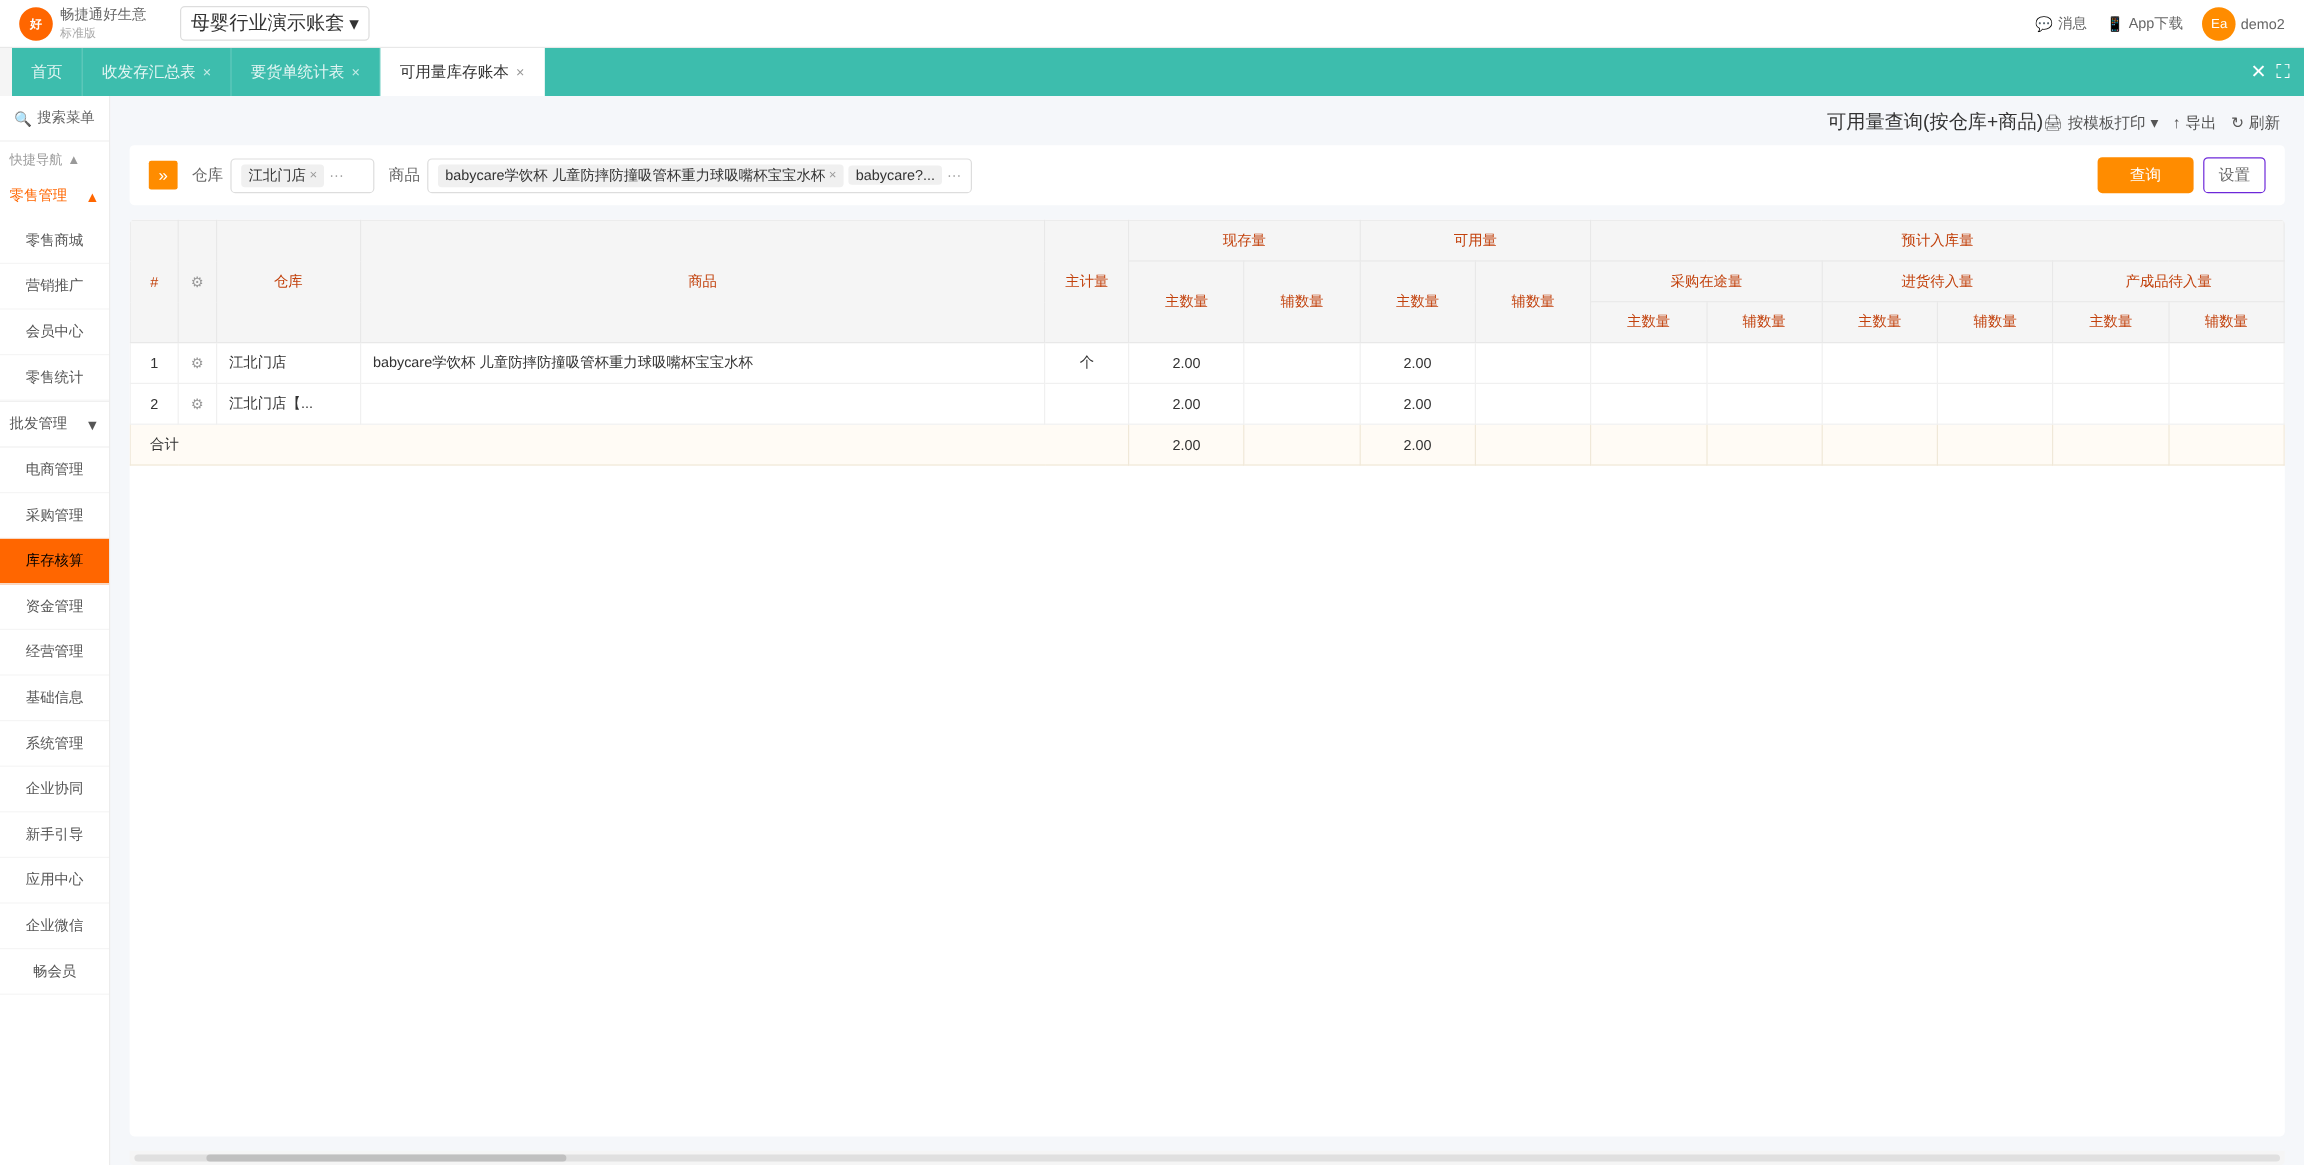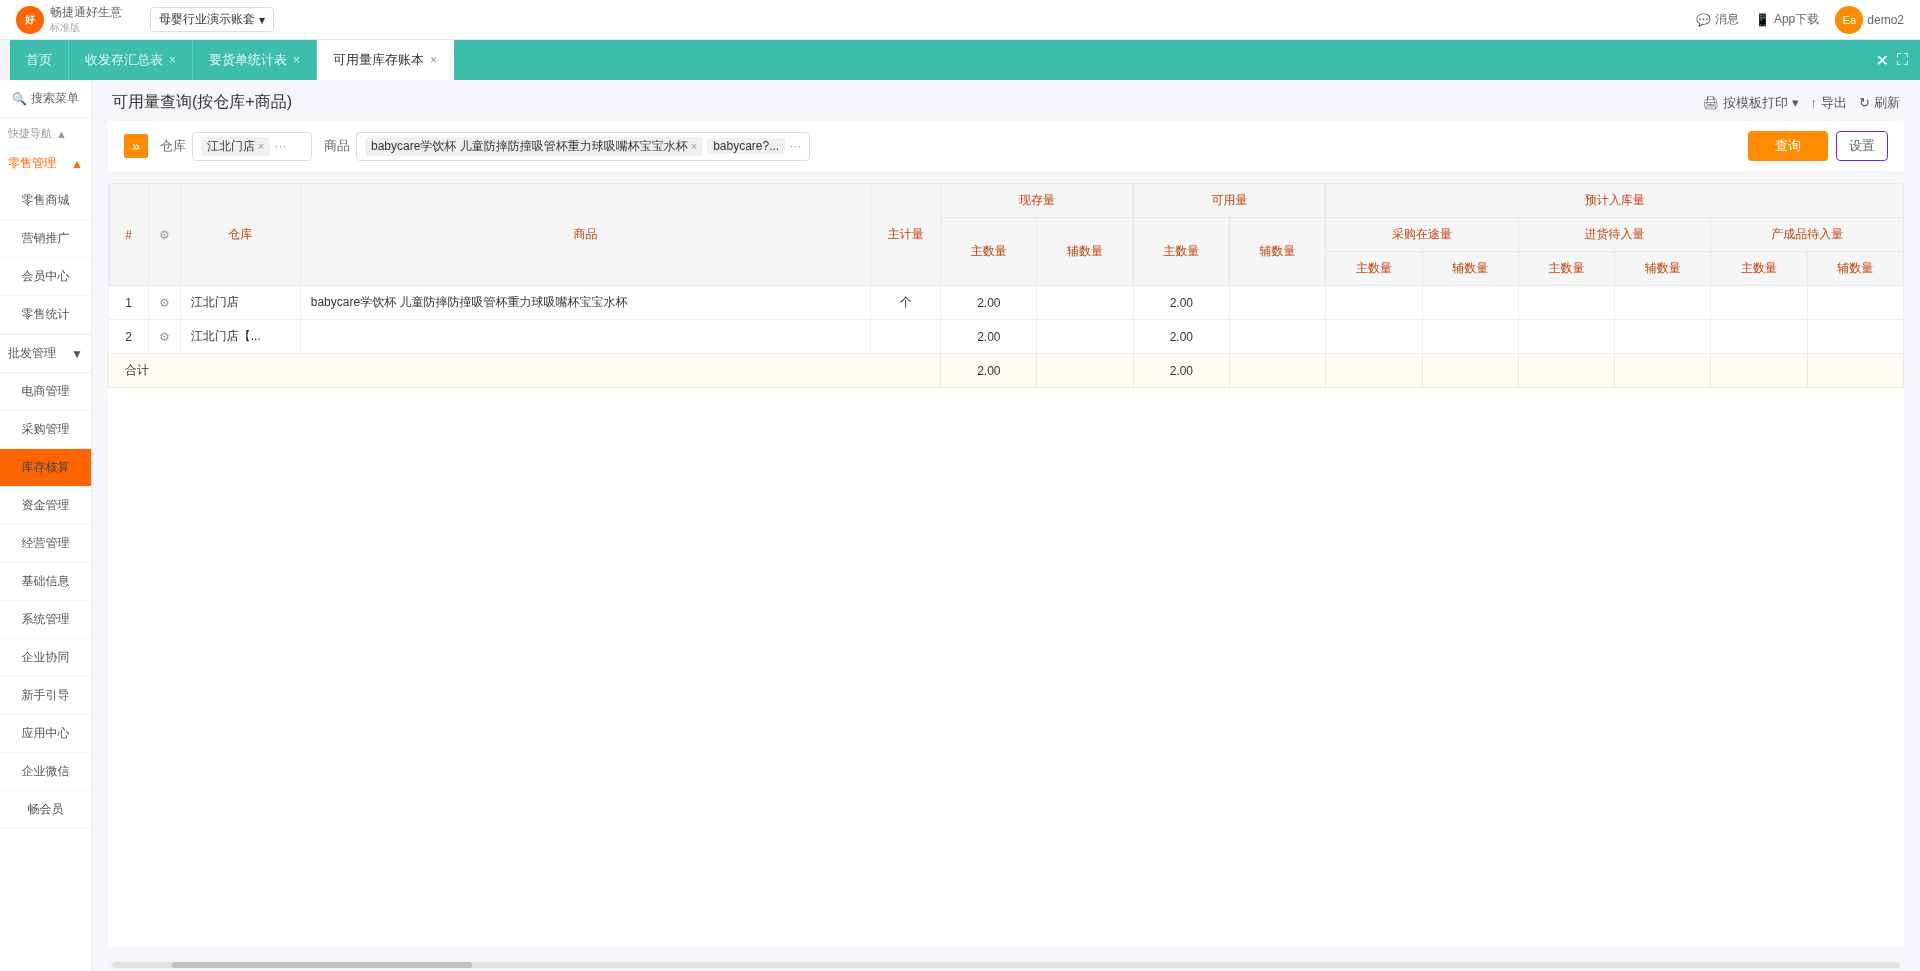--- a/index.html
+++ b/index.html
@@ -4,21 +4,21 @@
   <style>
     * { box-sizing: border-box; margin: 0; padding: 0; }
     body { font-family: "Microsoft YaHei", "PingFang SC", sans-serif; font-size: 13px; color: #333; background: #f5f5f5; display: flex; flex-direction: column; height: 971px; overflow: hidden; }
 
     
     .top-bar { background: #fff; height: 40px; display: flex; align-items: center; justify-content: space-between; padding: 0 16px; border-bottom: 1px solid #e8e8e8; flex-shrink: 0; }
     .top-bar-left { display: flex; align-items: center; gap: 8px; }
     .logo { display: flex; align-items: center; gap: 6px; }
     .logo-icon { width: 28px; height: 28px; background: #ff6600; border-radius: 50%; display: flex; align-items: center; justify-content: center; color: white; font-size: 10px; font-weight: bold; }
     .logo-text { font-size: 12px; color: #666; }
-    .enterprise-selector { display: flex; align-items: center; gap: 4px; border: 1px solid #ddd; border-radius: 4px; padding: 3px 8px; cursor: pointer; font-size: 12px; color: #333; margin-left: 20px; }
+    .enterprise-selector { display: flex; align-items: center; gap: 4px; border: 1px solid #ddd; border-radius: 4px; padding: 3px 8px; cursor: pointer; font-size: 16px; color: #333; margin-left: 20px; }
     .top-bar-right { display: flex; align-items: center; gap: 16px; }
     .top-bar-right-item { display: flex; align-items: center; gap: 4px; font-size: 12px; color: #666; cursor: pointer; }
     .avatar { width: 28px; height: 28px; border-radius: 50%; background: #ff8c00; display: flex; align-items: center; justify-content: center; color: white; font-size: 11px; }
 
     
     .tab-nav { background: #3dbdad; height: 40px; display: flex; align-items: stretch; flex-shrink: 0; position: relative; margin-left: 10px; }
     .tab-item { display: flex; align-items: center; padding: 0 16px; gap: 6px; font-size: 13px; color: rgba(255,255,255,0.85); cursor: pointer; border-right: 1px solid rgba(255,255,255,0.2); white-space: nowrap; }
     .tab-item.active { background: #fff; color: #333; }
     .tab-item .close-icon { color: rgba(255,255,255,0.7); font-size: 12px; }
     .tab-item.active .close-icon { color: #999; }
@@ -27,28 +27,28 @@
 
     
     .main-layout { display: flex; flex: 1; overflow: hidden; }
 
     
     .sidebar { width: 92px; background: #fff; border-right: 1px solid #e8e8e8; display: flex; flex-direction: column; flex-shrink: 0; overflow-y: auto; }
     .sidebar-search { padding: 10px 8px; border-bottom: 1px solid #f0f0f0; }
     .sidebar-search-btn { width: 100%; background: none; border: none; color: #666; font-size: 12px; cursor: pointer; display: flex; align-items: center; gap: 4px; justify-content: center; }
     .sidebar-nav-label { padding: 8px 8px 4px; font-size: 11px; color: #999; display: flex; align-items: center; gap: 4px; cursor: pointer; }
     .sidebar-item { padding: 10px 8px; text-align: center; font-size: 12px; color: #555; cursor: pointer; border-bottom: 1px solid #f5f5f5; }
-    .sidebar-item.active { background: #ff6600; color: #404040; }
+    .sidebar-item.active { background: #ff6600; color: #000000; }
     .sidebar-group { border-bottom: 1px solid #f0f0f0; }
     .sidebar-group-header { padding: 10px 8px; font-size: 12px; color: #555; cursor: pointer; display: flex; align-items: center; justify-content: space-between; }
     .sidebar-group-header.active { color: #ff6600; }
 
     
     .content { flex: 1; overflow-y: auto; background: #f5f7fa; display: flex; flex-direction: column; }
-    .page-header { background: #f5f7fa; padding: 12px 20px 8px; display: flex; align-items: center; justify-content: space-between; flex-shrink: 0; }
+    .page-header { background: #f5f7fa; padding: 12px 20px 8px; display: flex; align-items: center; justify-content: flex-end; flex-shrink: 0; }
     .page-title { font-size: 16px; font-weight: 500; color: #333; }
     .page-actions { display: flex; align-items: center; gap: 12px; }
     .page-action-btn { display: flex; align-items: center; gap: 4px; font-size: 13px; color: #555; cursor: pointer; }
 
     
     .filter-bar { background: #fff; margin: 0 16px 12px; padding: 10px 16px; border-radius: 4px; display: flex; align-items: center; gap: 12px; flex-shrink: 0; }
     .filter-toggle { width: 24px; height: 24px; background: #ff8c00; border-radius: 2px; display: flex; align-items: center; justify-content: center; color: white; cursor: pointer; font-size: 14px; }
     .filter-field { display: flex; align-items: center; gap: 6px; }
     .filter-label { font-size: 13px; color: #666; white-space: nowrap; }
     .filter-input { display: flex; align-items: center; gap: 4px; border: 1px solid #ddd; border-radius: 4px; padding: 4px 8px; min-width: 120px; font-size: 12px; }

